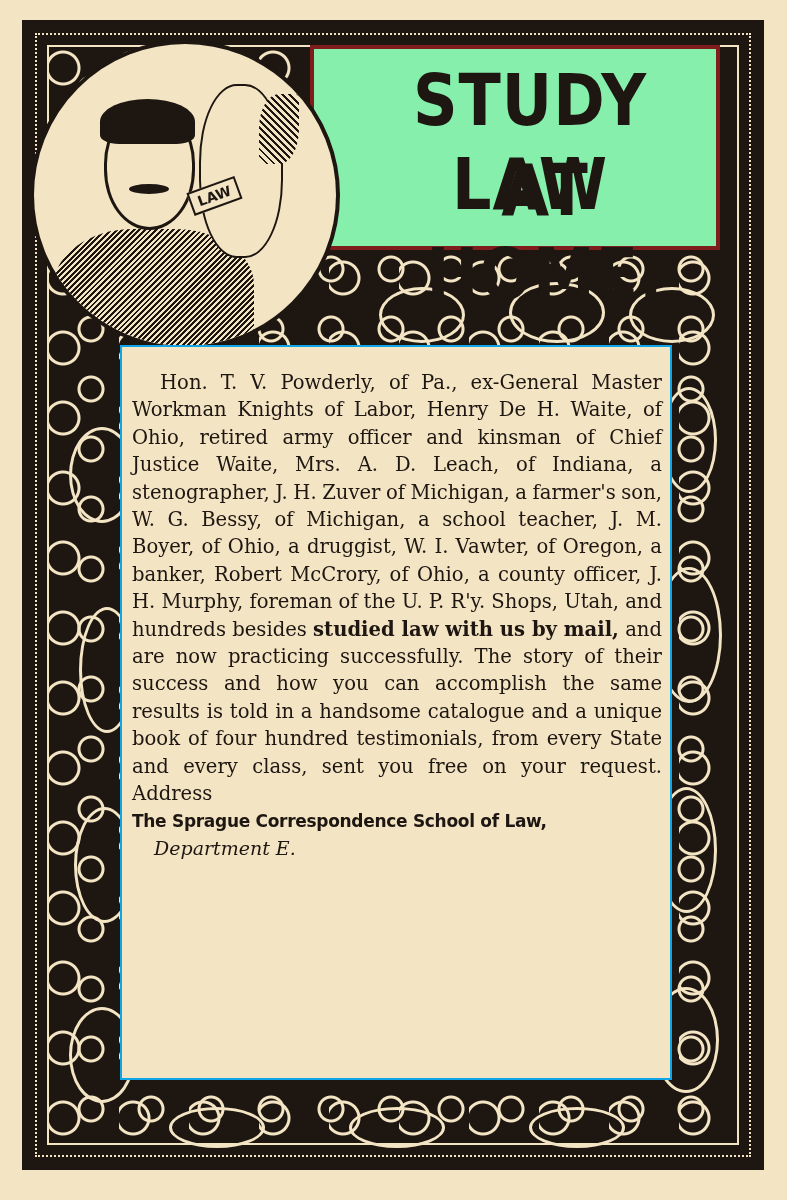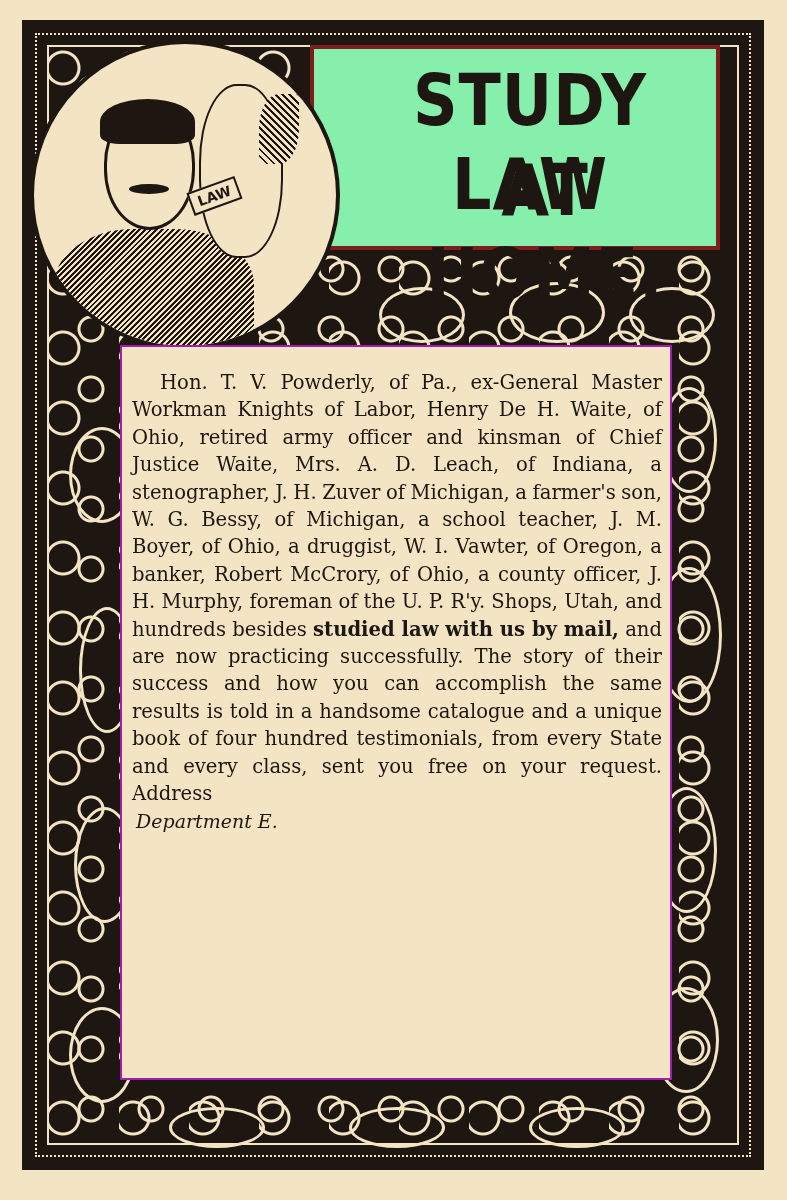--- a/index.html
+++ b/index.html
@@ -93,21 +93,21 @@
       border: 2px solid #1d1611;
       background: #f3e4c4;
       font-family: "DejaVu Sans", sans-serif;
       font-size: 14px; font-weight: bold;
       padding: 2px 6px;
       transform: rotate(-20deg);
     }
     .text-box {
       position: absolute; left: 120px; top: 345px; width: 552px; height: 735px;
       background: #f3e4c4;
-      border: 2px solid #a21caf;
+      border: 2px solid #0ea5e9;
       box-sizing: border-box;
       padding: 22px 8px 10px 10px;
     }
     .body-para {
       font-family: "DejaVu Serif", serif;
       font-size: 19.6px;
       line-height: 27.4px;
       text-align: justify;
       text-align-last: left;
       margin: 0;
@@ -122,21 +122,21 @@
       line-height: 27px;
       letter-spacing: -0.3px;
       white-space: nowrap;
     }
     .dept-line {
       font-size: 19px;
       line-height: 27px;
       display: flex; justify-content: space-between;
       white-space: nowrap;
     }
-    .dept-line .dept { font-style: italic; padding-left: 4px; }
+    .dept-line .dept { font-style: italic; padding-left: 4px; margin-left: 18px; }
     .dept-line .city { font-variant: small-caps; letter-spacing: 1px; padding-right: 4px; }
     .flourish {
       position: absolute;
       border: 3px solid #f3e4c4;
       border-radius: 50%;
     }
   </style>
 </head>
 <body>
 
@@ -170,16 +170,17 @@
   <div class="man-head"></div>
   <div class="man-hair"></div>
   <div class="man-mustache"></div>
   <div class="cherub"></div>
   <div class="cherub-wing"></div>
   <div class="law-paper">LAW</div>
 </div>
 
 <div class="text-box">
   <p class="body-para"><span>Hon. T. V. Powderly, of Pa., ex-General Master Workman Knights of Labor, Henry De H. Waite, of Ohio, retired army officer and kinsman of Chief Justice Waite, Mrs. A. D. Leach, of Indiana, a stenographer, J. H. Zuver of Michigan, a farmer's son, W. G. Bessy, of Michigan, a school teacher, J. M. Boyer, of Ohio, a druggist, W. I. Vawter, of Oregon, a banker, Robert McCrory, of Ohio, a county officer, J. H. Murphy, foreman of the U. P. R'y. Shops, Utah, and hundreds besides </span><span class="bold">studied law with us by mail,</span><span> and are now practicing successfully. The story of their success and how you can accomplish the same results is told in a handsome catalogue and a unique book of four hundred testimonials, from every State and every class, sent you free on your request. Address</span></p>
+  <div class="address-line">The Sprague Correspondence School of Law,</div>
   <div class="dept-line">
     <span class="dept">Department E.</span>
   </div>
 </div>
 
 </body></html>

